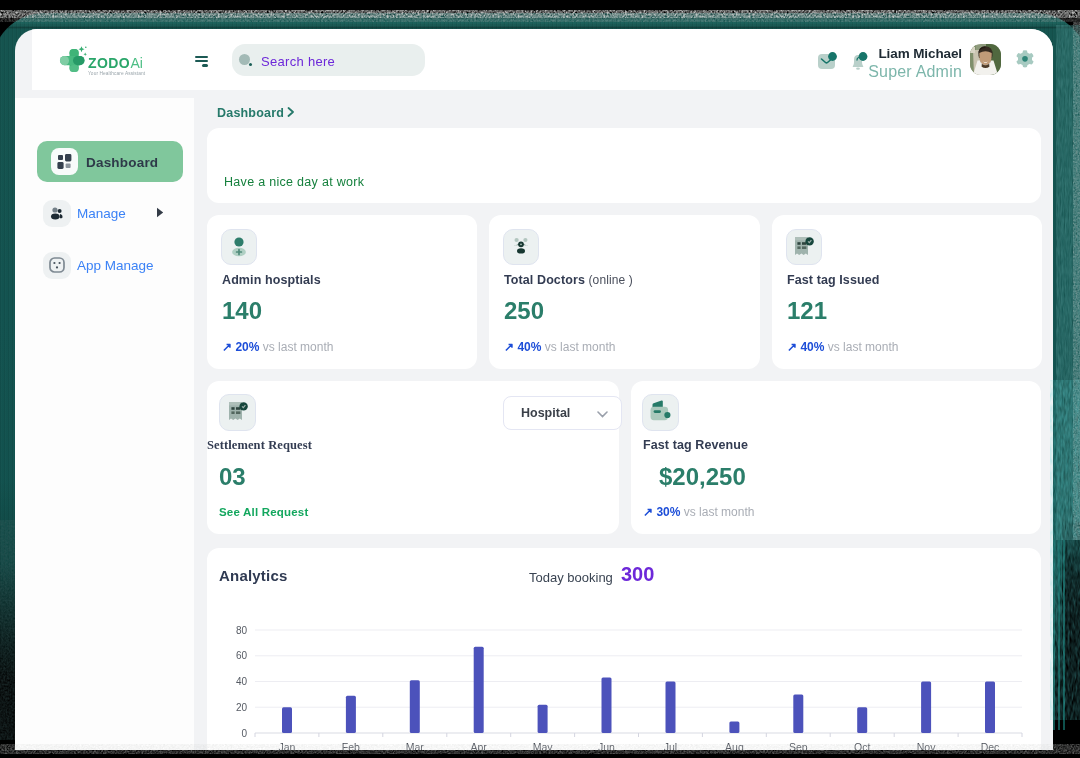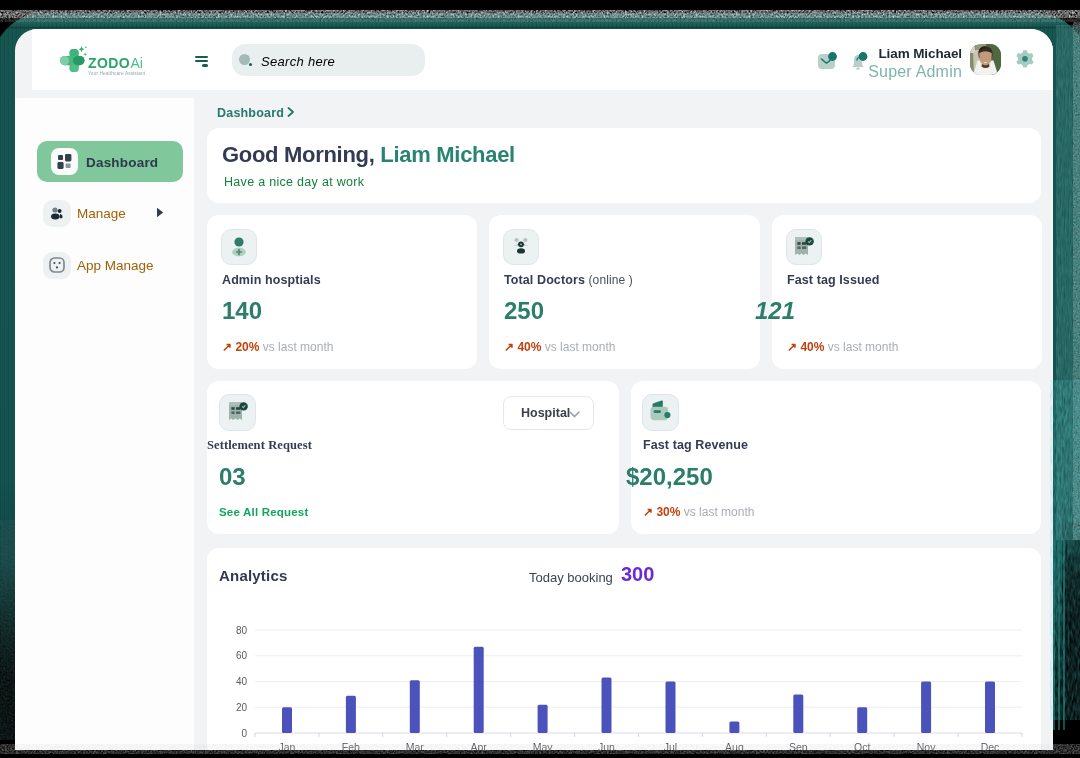--- a/index.html
+++ b/index.html
@@ -11,27 +11,27 @@
 #frameTopRidge{position:absolute;left:0;top:12px;width:1080px;height:18px;background:repeating-linear-gradient(180deg,rgba(0,0,0,.25) 0 1px,rgba(0,0,0,0) 1px 3px);opacity:.22;}
 
 #leftDark{position:absolute;left:0;top:480px;width:16px;height:278px;background:linear-gradient(to bottom,rgba(0,0,0,0) 0,rgba(0,0,0,.15) 30%,rgba(0,0,0,.75) 58%,#000 72%);}
 #rightDarkOuter{position:absolute;left:1062px;top:300px;width:18px;height:458px;background:linear-gradient(to bottom,rgba(0,0,0,0) 0,rgba(0,0,0,.1) 45%,rgba(0,0,0,.9) 62%,#000 70%);}
 #rightDarkInner{position:absolute;left:1052px;top:300px;width:12px;height:458px;background:linear-gradient(to bottom,rgba(0,0,0,0) 0,rgba(0,0,0,0) 60%,rgba(0,0,0,.8) 82%,#000 92%);}
 #rightStreak{position:absolute;left:1053px;top:540px;width:14px;height:190px;background:repeating-linear-gradient(90deg,rgba(17,95,90,.85) 0 2px,rgba(0,0,0,0) 2px 5px),linear-gradient(to bottom,rgba(0,0,0,0) 0,rgba(0,0,0,.4) 100%);}
 #bottomBlack{position:absolute;left:0;top:750px;width:1080px;height:8px;background:#000;}
 #screen{position:absolute;left:15px;top:29px;width:1038px;height:729px;border-radius:22px 22px 0 0;background:#f2f3f5;overflow:hidden;}
 #header{position:absolute;left:0;top:0;width:1038px;height:61px;background:#fff;margin-left:17px;}
 #sidebar{position:absolute;left:0;top:69px;width:179px;height:659px;background:#fdfdfd;}
-.mi{position:absolute;font-size:13.5px;color:#a16207;}
+.mi{position:absolute;font-size:13.5px;color:#3b82f6;}
 #main{position:absolute;left:0;top:0;width:1038px;height:729px;}
 .card{position:absolute;background:#fff;border-radius:12px;}
 .ttl{font-weight:bold;font-size:12.5px;color:#333c52;letter-spacing:.1px;}
 .num{font-weight:bold;font-size:24px;color:#2b7e6a;letter-spacing:0;}
 .foot{font-size:12px;color:#a9adb5;}
-.grn{color:#c2410c;font-weight:bold;}
+.grn{color:#1d4ed8;font-weight:bold;}
 .ibox{position:absolute;width:36px;height:36px;border-radius:10px;background:#ecf1f1;border:1px solid #dfe4ef;}
 .ddl{position:absolute;background:#fff;border:1px solid #e4e6f3;border-radius:8px;font-weight:bold;color:#3b4049;}
 </style>
 </head>
 <body>
 <div id="stage">
   <div id="frame"></div>
   <div id="frameTopRidge"></div>
   <div id="leftDark"></div>
   <div id="rightDarkOuter"></div>
@@ -57,21 +57,21 @@
         <text x="30" y="31.5" font-family="Liberation Sans,sans-serif" font-size="4.8" fill="#9aa5ab" letter-spacing="0.1">Your Healthcare Assistant</text>
       </svg>
 
       <div style="position:absolute;left:163px;top:27.2px;width:13px;height:2.2px;background:#1c5a54;border-radius:1.5px;"></div>
       <div style="position:absolute;left:163px;top:31.2px;width:13px;height:2.2px;background:#1c5a54;border-radius:1.5px;"></div>
       <div style="position:absolute;left:169.5px;top:35.4px;width:6.5px;height:2.2px;background:#1c5a54;border-radius:1.5px;"></div>
 
       <div style="position:absolute;left:200px;top:15px;width:193px;height:32px;border-radius:13px;background:#e9efee;"></div>
       <div style="position:absolute;left:207px;top:25px;width:11px;height:11px;border-radius:50%;background:#a3bab6;"></div>
       <div style="position:absolute;left:217px;top:34px;width:3.4px;height:3.4px;border-radius:50%;background:#1c5f57;"></div>
-      <div style="position:absolute;left:229px;top:24.5px;font-size:13px;color:#000000;letter-spacing:.3px;font-style:italic;">Search here</div>
+      <div style="position:absolute;left:229px;top:24.5px;font-size:13px;color:#6d28d9;letter-spacing:.3px;">Search here</div>
 
       <svg width="22" height="20" viewBox="0 0 22 20" style="position:absolute;left:786px;top:22px;">
         <rect x="0" y="3" width="17" height="15" rx="4" fill="#b9d0ca"></rect>
         <path d="M3.5 8 L7.5 11.5 Q8.5 12.3 9.5 11.5 L13 8.5" fill="none" stroke="#17756a" stroke-width="1.6" stroke-linecap="round"></path>
         <circle cx="14.5" cy="5.5" r="4.4" fill="#17756a"></circle>
       </svg>
 
       <svg width="22" height="22" viewBox="0 0 22 22" style="position:absolute;left:818px;top:22px;">
         <path d="M3 15 Q2 15.8 3.2 16 L12.8 16 Q14 15.8 13 15 Q12 13.8 12 11 L12 8.5 Q12 4 8 4 Q4 4 4 8.5 L4 11 Q4 13.8 3 15 Z" fill="#b9d0ca"></path>
         <ellipse cx="8" cy="17.6" rx="1.9" ry="1.2" fill="#b9d0ca"></ellipse>
@@ -143,21 +143,20 @@
       <div class="mi" style="left:62px;top:160px;">App Manage</div>
     </div>
     <div id="main">
 
       <div style="position:absolute;left:202px;top:77px;font-size:12.5px;font-weight:bold;color:#26796a;letter-spacing:.2px;">Dashboard</div>
       <svg width="8" height="10" viewBox="0 0 8 10" style="position:absolute;left:272px;top:78px;">
           <path d="M1.5 1 L6 5 L1.5 9" stroke="#26796a" stroke-width="1.8" fill="none" stroke-linecap="round" stroke-linejoin="round"></path>
         </svg>
 
       <div class="card" style="left:192px;top:99px;width:834px;height:75px;"></div>
-      <div style="position:absolute;left:207px;top:113px;font-size:22px;font-weight:bold;color:#333b54;letter-spacing:-0.3px;">Good Morning, <span style="color:#2a8473;">Liam Michael</span></div>
       <div style="position:absolute;left:209px;top:146px;font-size:12.5px;color:#15803d;letter-spacing:.3px;">Have a nice day at work</div>
 
       <div class="card" style="left:192px;top:186px;width:270px;height:154px;"></div>
       <div class="ibox" style="left:206px;top:200px;"></div>
       <svg width="20" height="22" viewBox="0 0 20 22" style="position:absolute;left:214px;top:207px;">
         <circle cx="10" cy="6" r="4.6" fill="#2e7d6b"></circle>
         <ellipse cx="10" cy="16" rx="6.9" ry="4.3" fill="#b0d0c4"></ellipse>
         <path d="M10 13.6 L10 18.4 M7.6 16 L12.4 16" stroke="#4f8a7a" stroke-width="1.7" stroke-linecap="round"></path>
       </svg>
       <div class="ttl" style="position:absolute;left:207px;top:244px;">Admin hosptials</div>
@@ -185,54 +184,54 @@
         <path d="M3 2 L16 2 L16 20 L13.8 18.4 L11.6 20 L9.4 18.4 L7.2 20 L5 18.4 L3 20 Z" fill="#9fb3ad"></path>
         <rect x="3" y="2" width="13" height="3.4" fill="#aebfb9"></rect>
         <rect x="5.4" y="7.2" width="3.2" height="2.6" fill="#2e453f"></rect>
         <rect x="10" y="7.2" width="4.4" height="2.6" fill="#2e453f"></rect>
         <rect x="5.4" y="11.4" width="3.2" height="2.6" fill="#52675f"></rect>
         <rect x="10" y="11.4" width="4.4" height="2.6" fill="#52675f"></rect>
         <circle cx="17.6" cy="6.4" r="4.2" fill="#16463c"></circle>
         <path d="M16 6.4 L17.3 7.7 L19.4 5.1" stroke="#9fb3ad" stroke-width="1.1" fill="none"></path>
       </svg>
       <div class="ttl" style="position:absolute;left:772px;top:244px;">Fast tag Issued</div>
-      <div class="num" style="position:absolute;left:740px;top:268px;font-style:italic;">121</div>
+      <div class="num" style="position:absolute;left:772px;top:268px;">121</div>
       <div class="foot" style="position:absolute;left:772px;top:311px;"><span class="grn">↗︎ 40%</span> vs last month</div>
 
       <div class="card" style="left:192px;top:352px;width:412px;height:153px;"></div>
       <div class="ibox" style="left:204px;top:365px;width:37px;height:37px;"></div>
       <svg width="24" height="24" viewBox="0 0 24 24" style="position:absolute;left:211px;top:371px;">
         <path d="M3 2 L16 2 L16 20 L13.8 18.4 L11.6 20 L9.4 18.4 L7.2 20 L5 18.4 L3 20 Z" fill="#9fb3ad"></path>
         <rect x="3" y="2" width="13" height="3.4" fill="#aebfb9"></rect>
         <rect x="5.4" y="7.2" width="3.2" height="2.6" fill="#2e453f"></rect>
         <rect x="10" y="7.2" width="4.4" height="2.6" fill="#2e453f"></rect>
         <rect x="5.4" y="11.4" width="3.2" height="2.6" fill="#52675f"></rect>
         <rect x="10" y="11.4" width="4.4" height="2.6" fill="#52675f"></rect>
         <circle cx="17.6" cy="6.4" r="4.2" fill="#16463c"></circle>
         <path d="M16 6.4 L17.3 7.7 L19.4 5.1" stroke="#9fb3ad" stroke-width="1.1" fill="none"></path>
       </svg>
-      <div class="ddl" style="left:488px;top:367px;width:91px;height:34px;font-size:12.5px;line-height:32px;padding-left:17px;">Hospital
+      <div class="ddl" style="left:488px;top:367px;width:119px;height:34px;font-size:12.5px;line-height:32px;padding-left:17px;">Hospital
         <svg width="11" height="7" viewBox="0 0 11 7" style="position:absolute;right:13px;top:14px;">
             <path d="M1 1 L5.5 5.5 L10 1" stroke="#9aa0ab" stroke-width="1.6" fill="none" stroke-linecap="round"></path>
           </svg>
       </div>
       <div class="ttl" style="position:absolute;left:192px;top:409px;font-family:Liberation Serif, serif;">Settlement Request</div>
       <div class="num" style="position:absolute;left:204px;top:434px;">03</div>
       <div style="position:absolute;left:204px;top:477px;font-size:11.5px;font-weight:bold;color:#13a75e;letter-spacing:.2px;">See All Request</div>
 
       <div class="card" style="left:616px;top:352px;width:410px;height:153px;"></div>
       <div class="ibox" style="left:627px;top:365px;width:37px;height:37px;"></div>
       <svg width="26" height="24" viewBox="0 0 26 24" style="position:absolute;left:633px;top:371px;">
         <path d="M4.5 8.5 L4.5 4.8 Q4.5 3.6 5.6 3.2 L13.5 0.6 Q14.8 0.3 14.8 1.6 L14.8 8.5 Z" fill="#267a68"></path>
         <rect x="2.5" y="6.8" width="17.6" height="13.4" rx="3.4" fill="#abc9bd"></rect>
         <rect x="5.6" y="10.2" width="7.4" height="2.7" rx="1.35" fill="#267a68"></rect>
         <circle cx="19.4" cy="15" r="3.1" fill="#267a68"></circle>
       </svg>
       <div class="ttl" style="position:absolute;left:628px;top:409px;">Fast tag Revenue</div>
-      <div class="num" style="position:absolute;left:611px;top:434px;">$20,250</div>
+      <div class="num" style="position:absolute;left:644px;top:434px;">$20,250</div>
       <div class="foot" style="position:absolute;left:628px;top:476px;"><span class="grn">↗︎ 30%</span> vs last month</div>
 
       <div class="card" style="left:192px;top:519px;width:834px;height:240px;"></div>
       <div style="position:absolute;left:204px;top:538px;font-size:15px;font-weight:bold;color:#2f3a52;letter-spacing:.2px;text-align:right;">Analytics</div>
       <div style="position:absolute;left:514px;top:541px;font-size:13px;color:#3a4452;">Today booking</div>
       <div style="position:absolute;left:606px;top:534px;font-size:20px;font-weight:bold;color:#6d28d9;">300</div>
       <svg id="chart" width="834" height="230" viewBox="0 0 834 230" style="position:absolute;left:192px;top:519px;">
         <line x1="48" y1="82.0" x2="815" y2="82.0" stroke="#ededf2" stroke-width="1"></line>
         <text x="40" y="85.5" text-anchor="end" font-size="10" fill="#555a63" font-family="Liberation Sans,sans-serif">80</text>
         <line x1="48" y1="107.8" x2="815" y2="107.8" stroke="#ededf2" stroke-width="1"></line>

